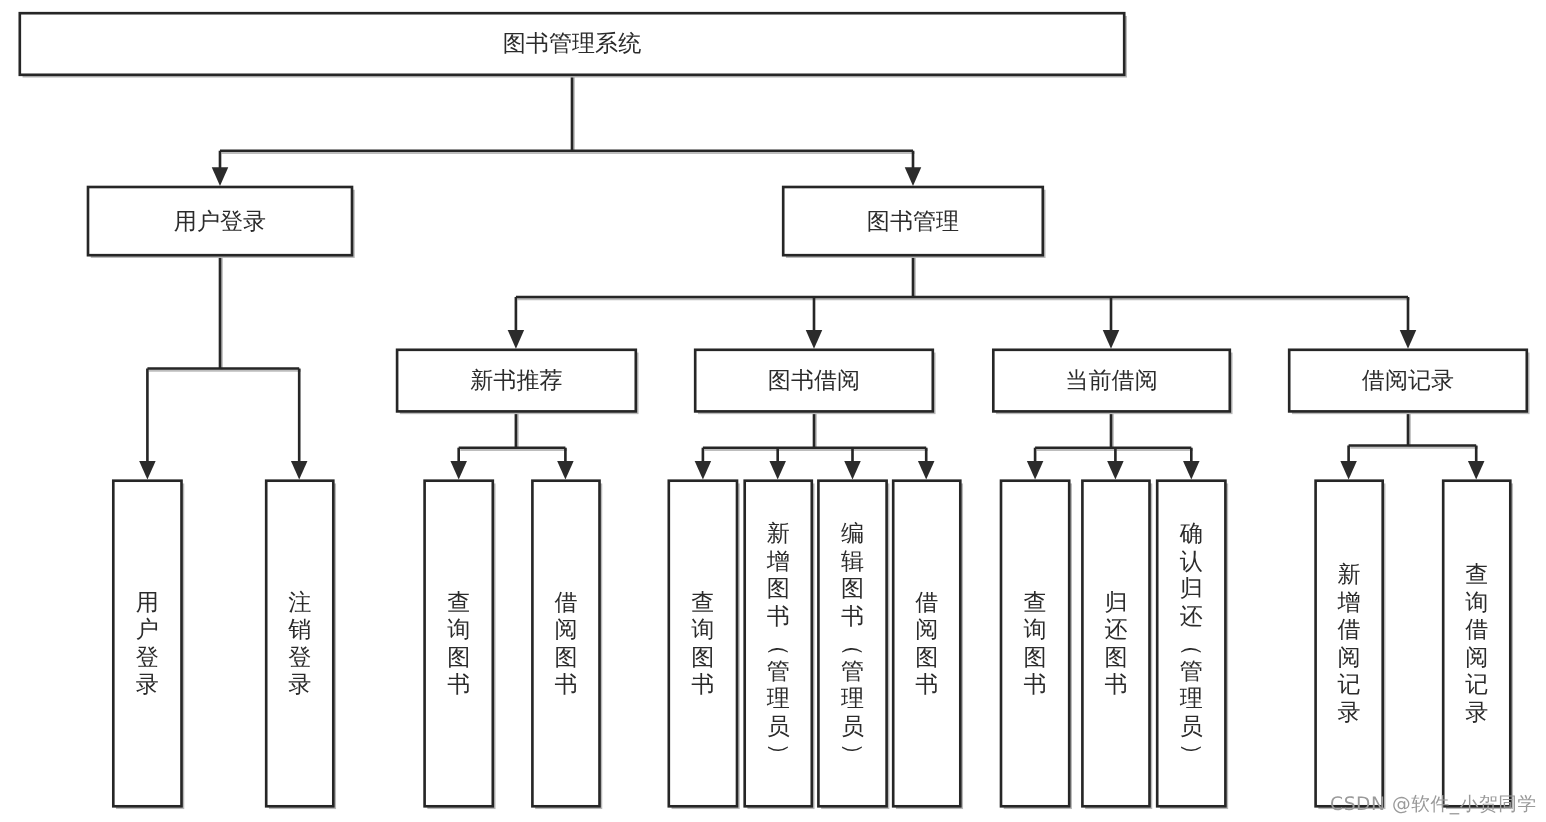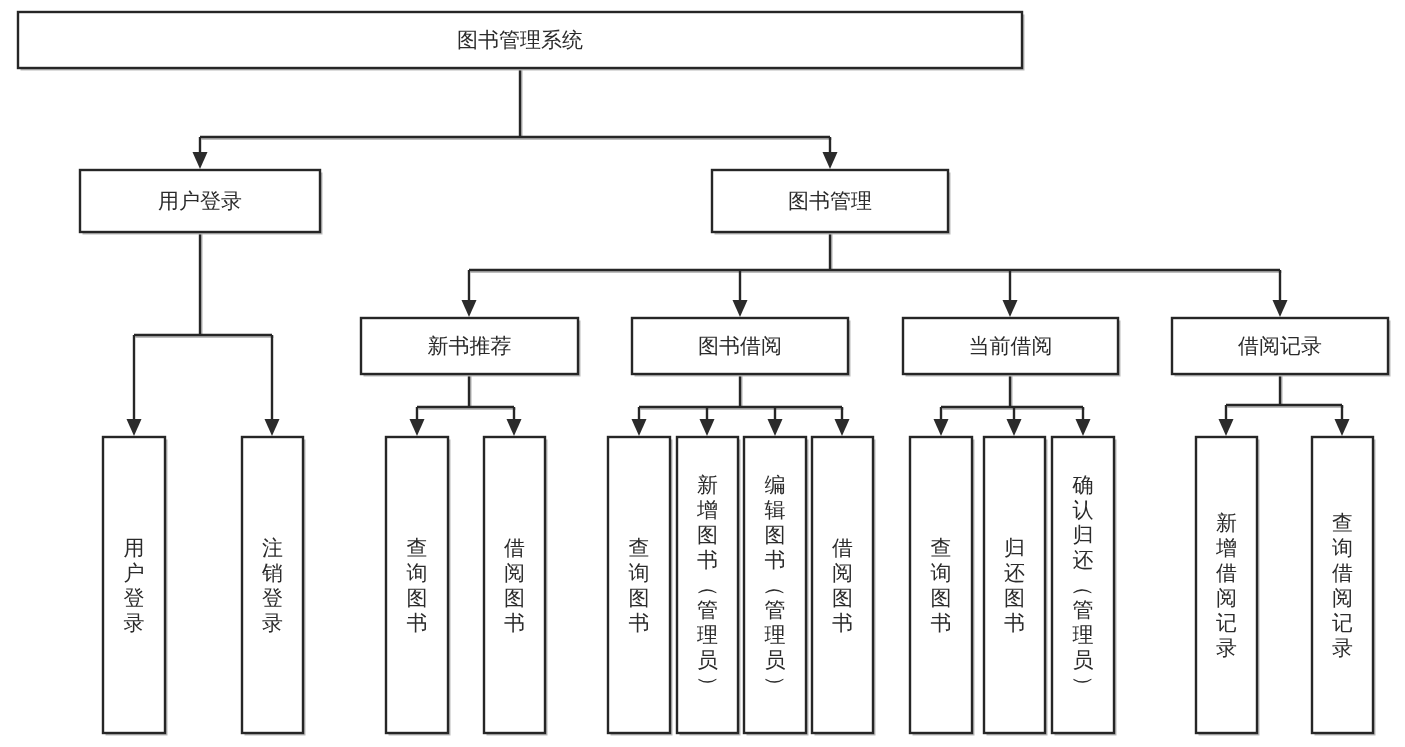--- a/index.html
+++ b/index.html
@@ -308,13 +308,14 @@
           <rect x="1312" y="437" width="61" height="296" class="node-box"></rect>
           <text x="1342.5" y="529.5" font-family="&quot;DejaVu Sans&quot;, &quot;Liberation Sans&quot;, sans-serif" font-size="21" fill="#2b2b2b" text-anchor="middle">查</text>
           <text x="1342.5" y="554.5" font-family="&quot;DejaVu Sans&quot;, &quot;Liberation Sans&quot;, sans-serif" font-size="21" fill="#2b2b2b" text-anchor="middle">询</text>
           <text x="1342.5" y="579.5" font-family="&quot;DejaVu Sans&quot;, &quot;Liberation Sans&quot;, sans-serif" font-size="21" fill="#2b2b2b" text-anchor="middle">借</text>
           <text x="1342.5" y="604.5" font-family="&quot;DejaVu Sans&quot;, &quot;Liberation Sans&quot;, sans-serif" font-size="21" fill="#2b2b2b" text-anchor="middle">阅</text>
           <text x="1342.5" y="629.5" font-family="&quot;DejaVu Sans&quot;, &quot;Liberation Sans&quot;, sans-serif" font-size="21" fill="#2b2b2b" text-anchor="middle">记</text>
           <text x="1342.5" y="654.5" font-family="&quot;DejaVu Sans&quot;, &quot;Liberation Sans&quot;, sans-serif" font-size="21" fill="#2b2b2b" text-anchor="middle">录</text>
         </g>
       </g>
   </svg>
+  <div class="watermark">CSDN @软件_小贺同学</div>
 </div>
 
 </body></html>

